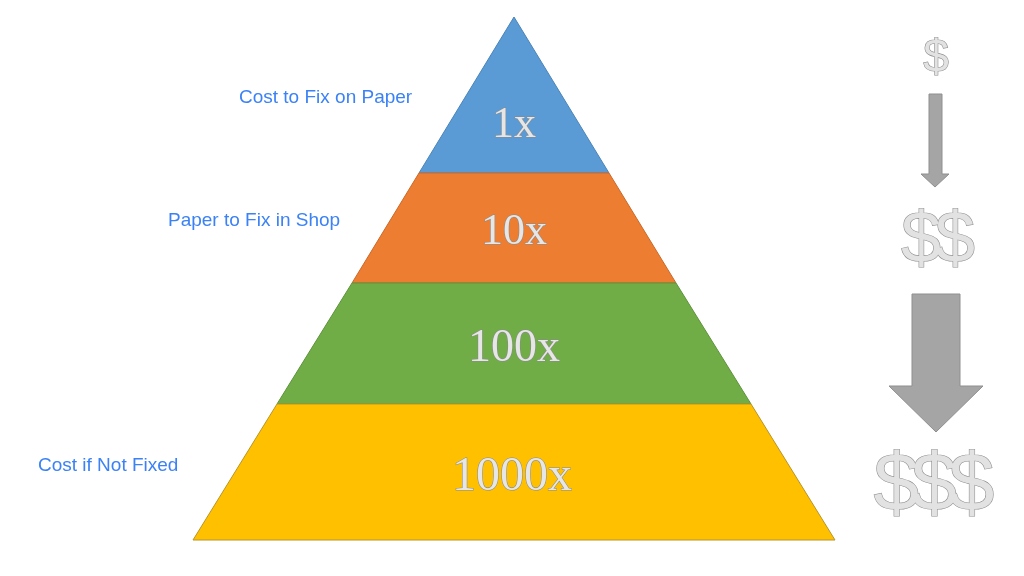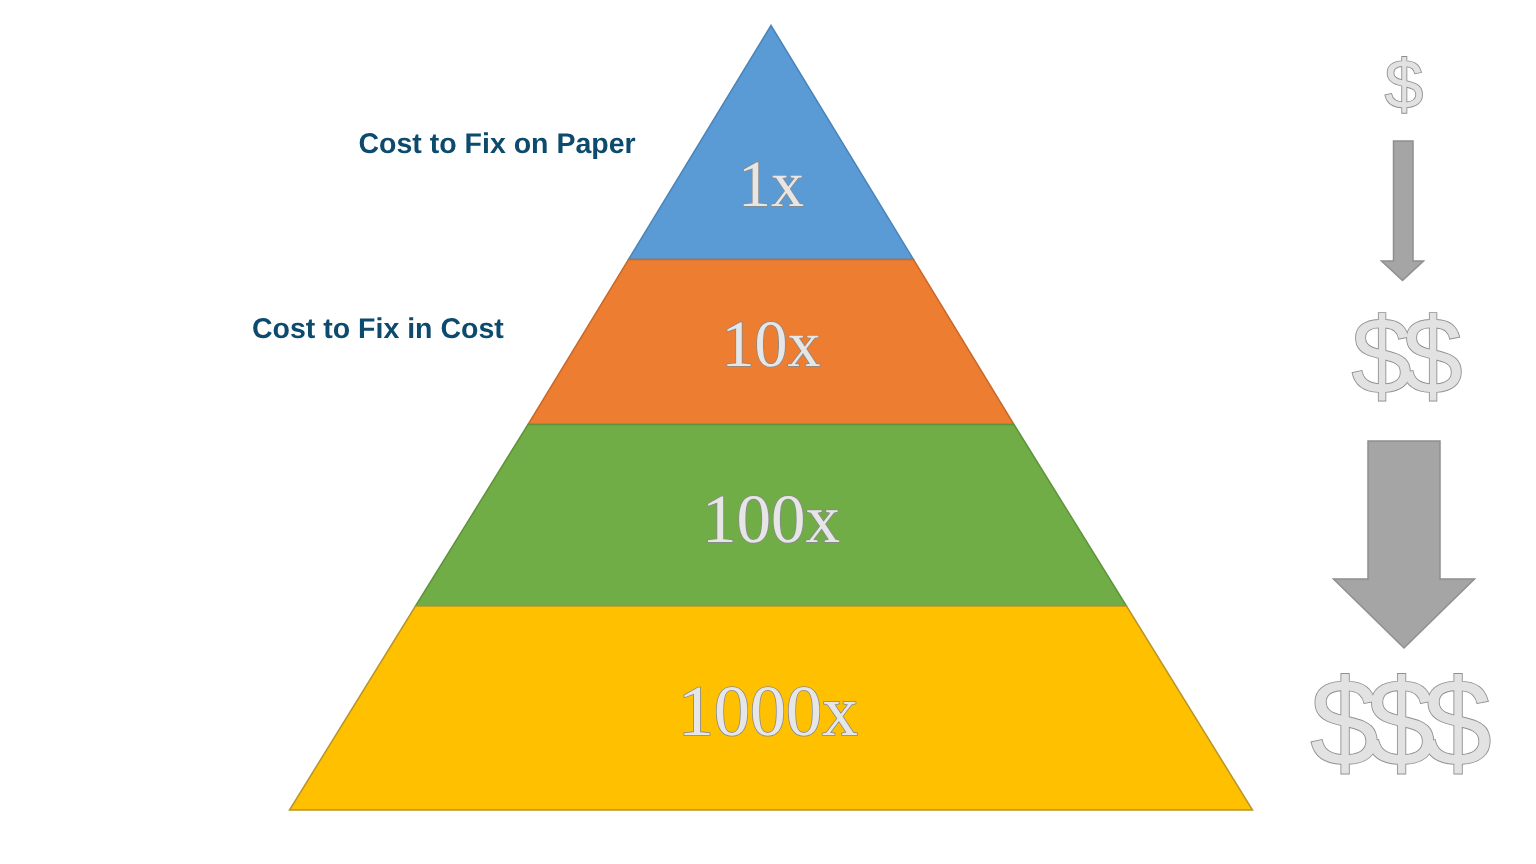--- a/index.html
+++ b/index.html
@@ -1,20 +1,20 @@
 <!DOCTYPE html>
 <html><head>
   <meta charset="utf-8">
   <style>
     html, body { margin: 0; padding: 0; background: #ffffff; }
     body { width: 1024px; height: 576px; position: relative; overflow: hidden;
            font-family: "Liberation Sans", sans-serif; }
     #stage { position: absolute; left: 0; top: 0; width: 1024px; height: 576px; }
-    .label { position: absolute; font-family: "Liberation Sans", sans-serif; font-weight: bold;
-             font-size: 19px; color: #0c4a6e; white-space: nowrap; }
+    .label { position: absolute; font-family: "Liberation Sans", sans-serif; font-weight: normal;
+             font-size: 19px; color: #3b82f6; white-space: nowrap; }
     .mult { font-family: "Liberation Serif", serif; fill: #e6e6e6; stroke: #8a8a8a; stroke-width: 1.1px;
             paint-order: stroke; }
     .dollar { font-family: "Liberation Sans", sans-serif; fill: #e2e2e2; stroke: #8f8f8f; stroke-width: 1.2px;
               paint-order: stroke; }
   </style>
 </head>
 <body>
 
 <div id="stage">
   <svg width="1024" height="576" viewBox="0 0 1024 576">
@@ -30,14 +30,15 @@
     <text class="mult" x="512" y="490" font-size="48" text-anchor="middle">1000x</text>
 
     <text class="dollar" x="936" y="72" font-size="46" text-anchor="middle">$</text>
     <polygon points="929,94 942,94 942,174 949,174 935,187 921,174 929,174" fill="#a5a5a5" stroke="#8f8f8f" stroke-width="1"></polygon>
     <text class="dollar" x="935" y="262" font-size="72" text-anchor="middle" letter-spacing="-6">$$</text>
     <polygon points="912,294 960,294 960,386 983,386 936,432 889,386 912,386" fill="#a5a5a5" stroke="#8f8f8f" stroke-width="1"></polygon>
     <text class="dollar" x="930" y="510" font-size="82" text-anchor="middle" letter-spacing="-8">$$$</text>
   </svg>
 
   <div class="label" style="left:239px; top:86px;">Cost to Fix on Paper</div>
-  <div class="label" style="left:168px; top:209px;">Cost to Fix in Cost</div>
+  <div class="label" style="left:168px; top:209px;">Paper to Fix in Shop</div>
+  <div class="label" style="left:38px; top:454px;">Cost if Not Fixed</div>
 </div>
 
 </body></html>

